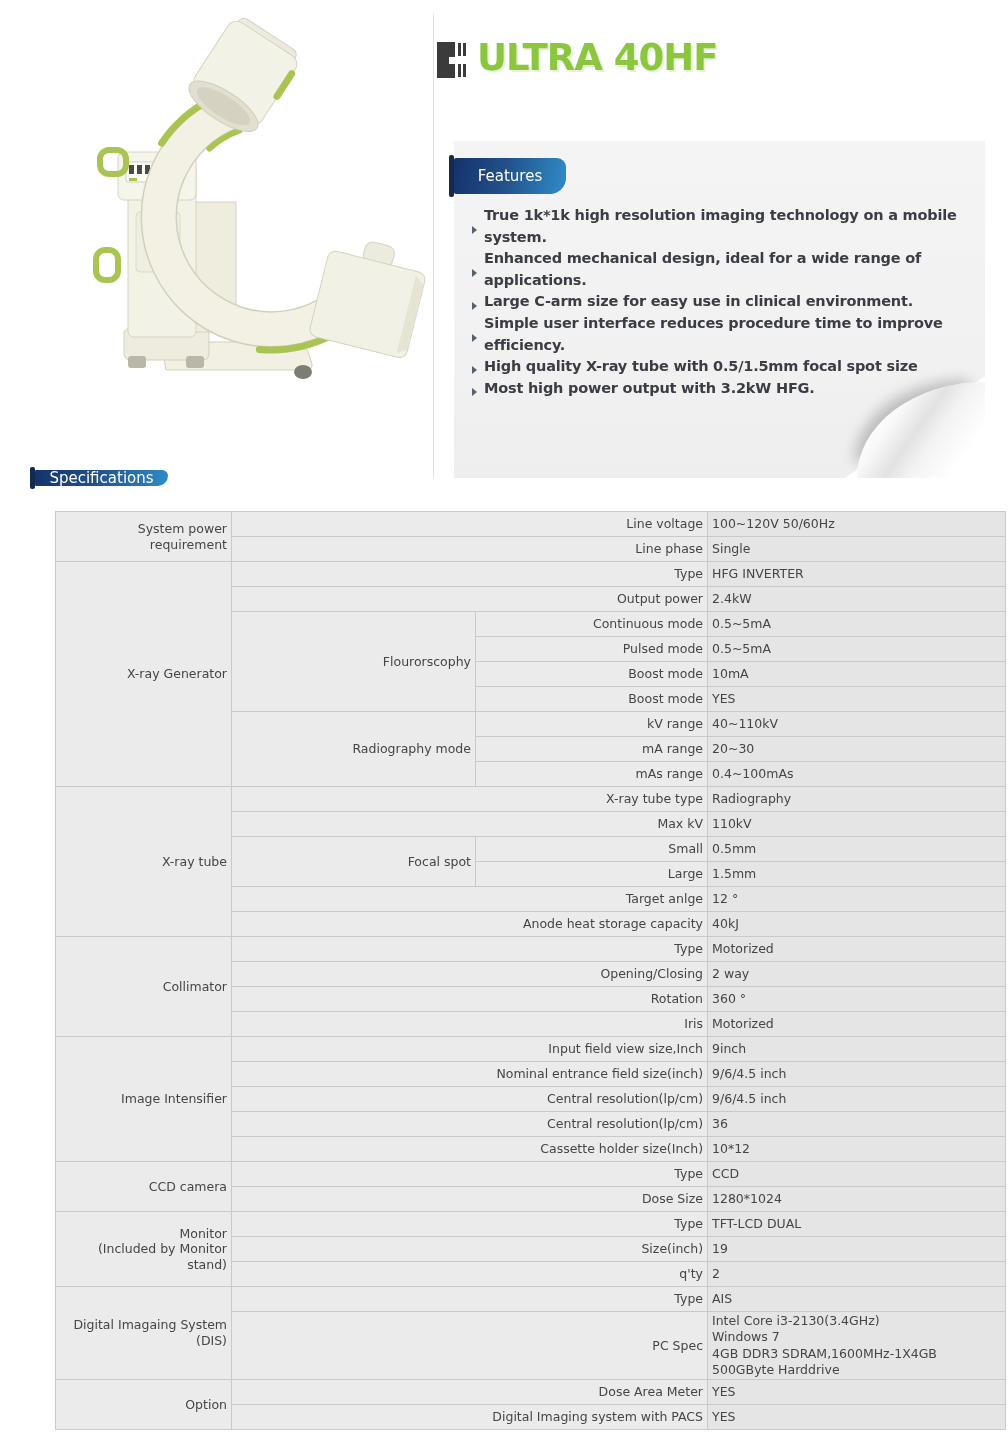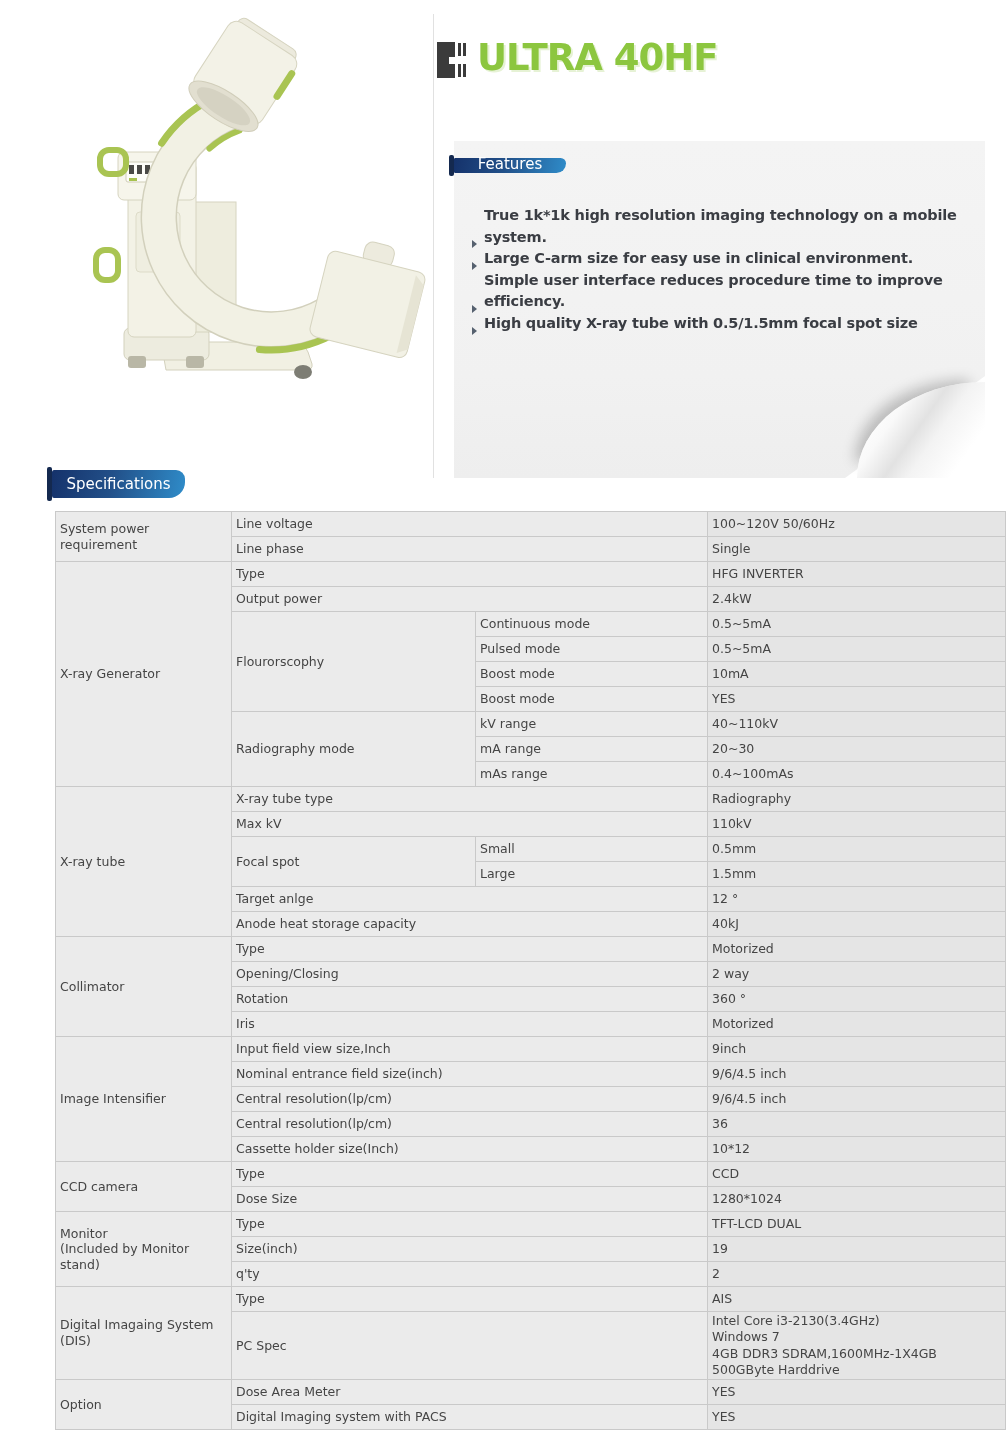--- a/index.html
+++ b/index.html
@@ -30,39 +30,39 @@
   
   .tab{position:absolute;display:flex;align-items:center;justify-content:center;
        background:linear-gradient(100deg,var(--tab-g1) 0%,var(--tab-g2) 45%,var(--tab-g3) 100%);
        color:#fff;font-size:15px;border-radius:2px 9px 16px 2px;}
   .tab::before{content:"";position:absolute;left:-5px;top:-3px;bottom:-3px;width:5px;
        background:var(--tab-edge);border-radius:2px;}
 
   
   .features-box{position:absolute;left:454px;top:141px;width:531px;height:337px;
        background:linear-gradient(180deg,#f4f4f4 0%,#f1f1f1 70%,#eeeeee 100%);}
-  .features-tab{left:0px;top:17px;width:112px;height:15px;align-items:flex-end;}
+  .features-tab{left:0px;top:17px;width:112px;height:36px;}
   .features-list{position:absolute;top:64px;left:16px;right:14px;margin:0;padding:0;list-style:none;}
-  .features-list li{display:flex;align-items:flex-end;font-size:14.5px;font-weight:bold;
+  .features-list li{display:flex;align-items:center;font-size:14.5px;font-weight:bold;
        color:#3a3d43;line-height:21.6px;letter-spacing:-0.2px;}
   .bullet{flex:0 0 auto;width:0;height:0;border-left:5px solid #56616f;
        border-top:4px solid transparent;border-bottom:4px solid transparent;margin:7px 7px 0 2px;}
   .curl-cover{position:absolute;right:0;bottom:0;width:0;height:0;border-style:solid;
        border-width:0 0 102px 140px;border-color:transparent transparent #ffffff transparent;}
   .curl{position:absolute;right:0;bottom:0;width:128px;height:96px;
        background:linear-gradient(305deg,#ffffff 18%,#f3f3f3 40%,#e2e2e2 52%,#f9f9f9 68%,#ffffff 82%);
        border-top-left-radius:100% 100%;
        box-shadow:-9px -9px 14px -7px rgba(0,0,0,.22);}
 
   
-  .spec-tab{left:52px;top:470px;width:133px;height:28px;}
+  .spec-tab{left:35px;top:470px;width:133px;height:16px;}
   .spec-table{position:absolute;left:55px;top:511px;width:950px;border-collapse:collapse;table-layout:fixed;}
   .spec-table td{border:1px solid var(--tbl-border);font-size:12.5px;color:var(--tbl-text);
        height:25px;padding:1px 4px;vertical-align:middle;}
-  .cell-head{background:var(--tbl-head-bg);text-align:left;white-space:pre-line;line-height:1.25;margin-left:38px;}
+  .cell-head{background:var(--tbl-head-bg);text-align:right;white-space:pre-line;line-height:1.25;margin-left:38px;}
   .cell-value{background:#e5e5e5;text-align:left;padding:3px 6px 3px 11px;white-space:pre-line;line-height:1.3;}
 
   
   .product{position:absolute;left:66px;top:12px;width:360px;height:400px;}
 </style>
 </head>
 <body>
 
 <div class="page">
 
@@ -124,29 +124,37 @@
     <div class="tab features-tab">
       <span>Features</span>
     </div>
     <ul class="features-list" id="features-list">
         <li>
           <span class="bullet"></span>
           <span>True 1k*1k high resolution imaging technology on a mobile system.</span>
         </li>
         <li>
           <span class="bullet"></span>
+          <span>Enhanced mechanical design, ideal for a wide range of applications.</span>
+        </li>
+        <li>
+          <span class="bullet"></span>
           <span>Large C-arm size for easy use in clinical environment.</span>
         </li>
         <li>
           <span class="bullet"></span>
           <span>Simple user interface reduces procedure time to improve efficiency.</span>
         </li>
         <li>
           <span class="bullet"></span>
           <span>High quality X-ray tube with 0.5/1.5mm focal spot size</span>
+        </li>
+        <li>
+          <span class="bullet"></span>
+          <span>Most high power output with 3.2kW HFG.</span>
         </li>
       </ul>
     <div class="curl-cover"></div>
     <div class="curl"></div>
   </div>
 
   <div class="tab spec-tab">
     <span>Specifications</span>
   </div>
 

